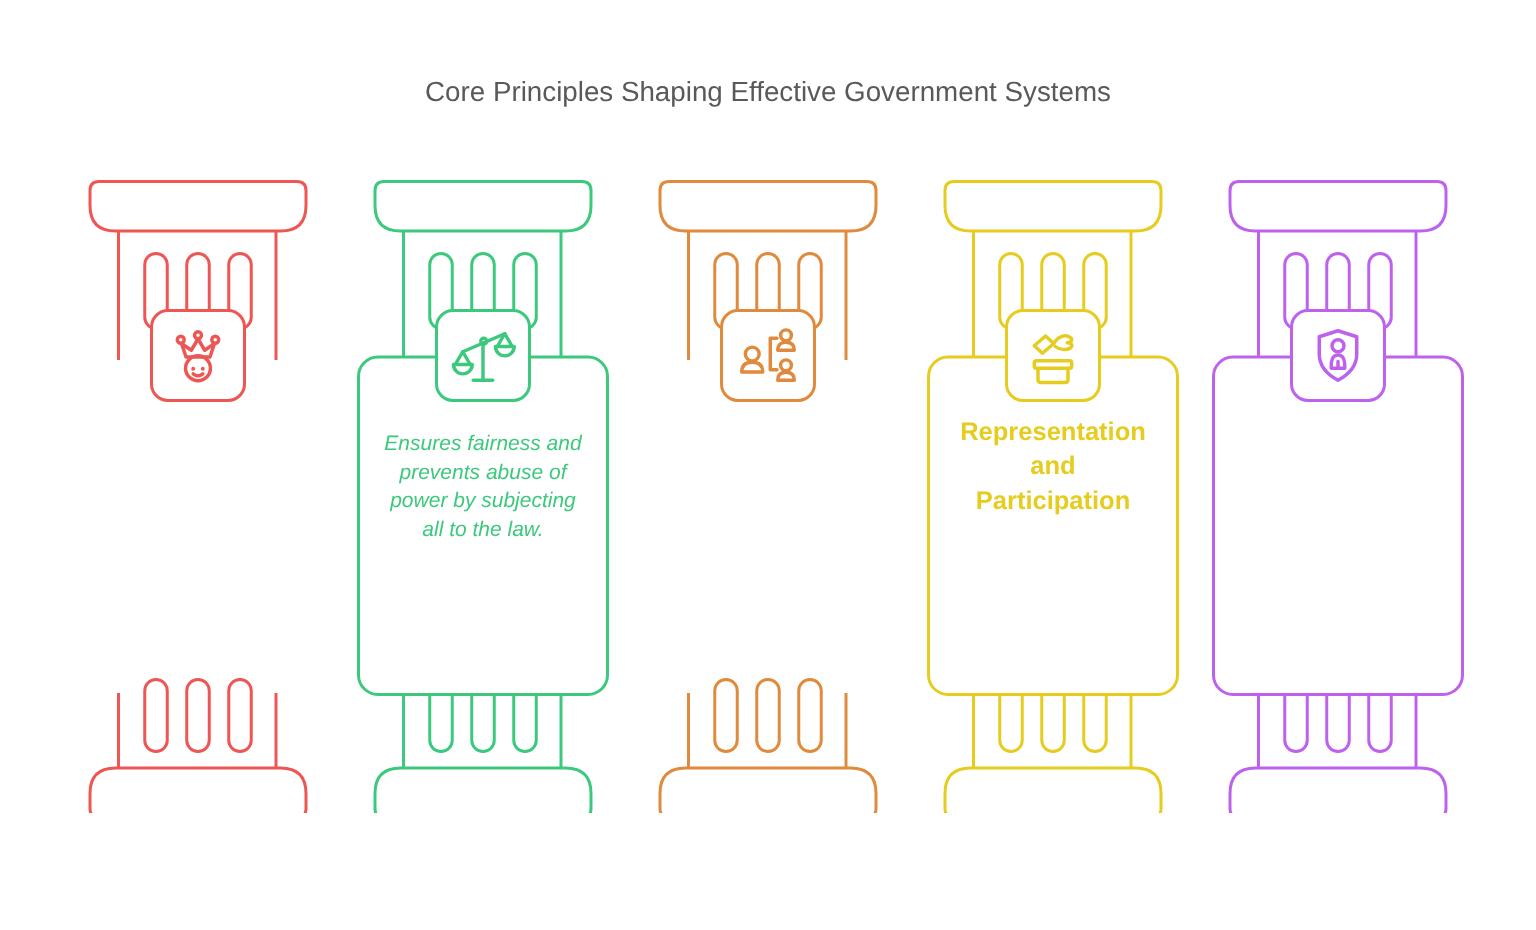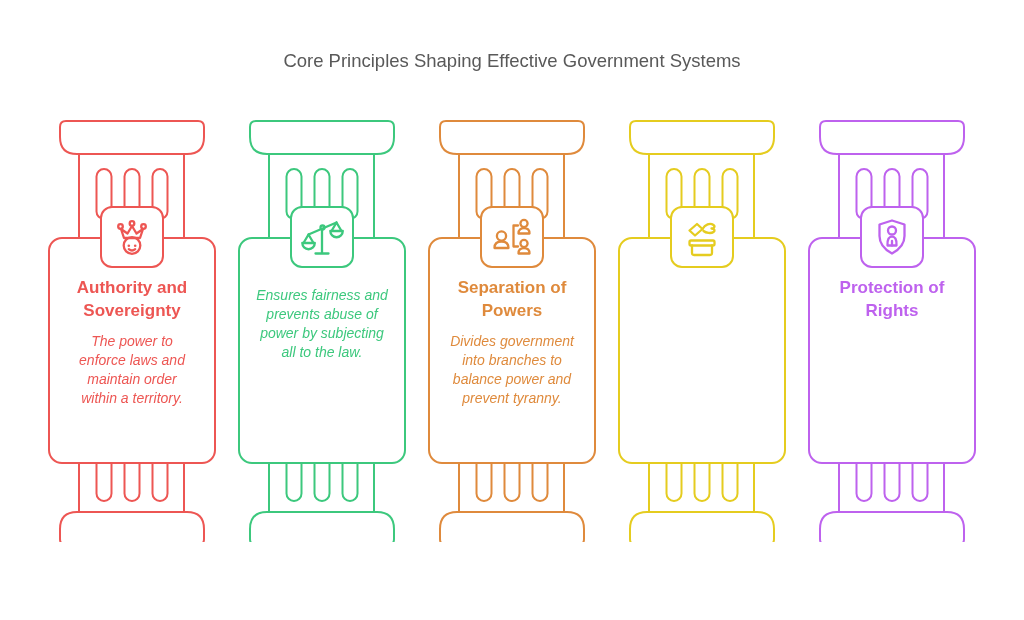--- a/index.html
+++ b/index.html
@@ -60,28 +60,20 @@
         <path d="M42 36 V122 M147 36 V122"></path>
         <rect x="59.5" y="51" width="15" height="50" rx="7.5"></rect>
         <rect x="87.5" y="51" width="15" height="50" rx="7.5"></rect>
         <rect x="115.5" y="51" width="15" height="50" rx="7.5"></rect>
         <path d="M42 344 V394 M147 344 V394"></path>
         <rect x="59.5" y="335" width="15" height="48" rx="7.5"></rect>
         <rect x="87.5" y="335" width="15" height="48" rx="7.5"></rect>
         <rect x="115.5" y="335" width="15" height="48" rx="7.5"></rect>
         <path d="M40 394 H150 Q167 394 167 411 V421 Q167 427 161 427 H29 Q23 427 23 421 V411 Q23 394 40 394 Z"></path>
       </svg>
-      <div class="card">
-        <div class="card-title">Authority and
-Sovereignty</div>
-        <div class="card-desc">The power to
-enforce laws and
-maintain order
-within a territory.</div>
-      </div>
       <div class="badge">
         <svg class="icon" width="48" height="48" viewBox="0 0 48 48">
           <circle cx="12.5" cy="13.5" r="2.3"></circle>
           <circle cx="24" cy="10.5" r="2.3"></circle>
           <circle cx="35.5" cy="13.5" r="2.3"></circle>
           <path d="M13 16 L16 25 H32 L35 16 L28.5 20.5 L24 13 L19.5 20.5 Z"></path>
           <circle cx="24" cy="32.5" r="8.3"></circle>
           <circle class="fill" cx="20.8" cy="32.8" r="1.3"></circle>
           <circle class="fill" cx="27.2" cy="32.8" r="1.3"></circle>
           <path d="M20.8 36.2 Q24 38.8 27.2 36.2"></path>
@@ -128,28 +120,20 @@
         <path d="M42 36 V122 M147 36 V122"></path>
         <rect x="59.5" y="51" width="15" height="50" rx="7.5"></rect>
         <rect x="87.5" y="51" width="15" height="50" rx="7.5"></rect>
         <rect x="115.5" y="51" width="15" height="50" rx="7.5"></rect>
         <path d="M42 344 V394 M147 344 V394"></path>
         <rect x="59.5" y="335" width="15" height="48" rx="7.5"></rect>
         <rect x="87.5" y="335" width="15" height="48" rx="7.5"></rect>
         <rect x="115.5" y="335" width="15" height="48" rx="7.5"></rect>
         <path d="M40 394 H150 Q167 394 167 411 V421 Q167 427 161 427 H29 Q23 427 23 421 V411 Q23 394 40 394 Z"></path>
       </svg>
-      <div class="card">
-        <div class="card-title">Separation of
-Powers</div>
-        <div class="card-desc">Divides government
-into branches to
-balance power and
-prevent tyranny.</div>
-      </div>
       <div class="badge">
         <svg class="icon" width="48" height="48" viewBox="0 0 48 48">
           <circle cx="13.5" cy="23" r="4.6"></circle>
           <path d="M6.5 35 C6.5 30 9.5 28.5 13.5 28.5 C17.5 28.5 20.5 30 20.5 35 Z"></path>
           <polyline points="30,12.5 25.5,12.5 25.5,33.5 30,33.5"></polyline>
           <circle cx="36" cy="10.5" r="3.6"></circle>
           <path d="M30.5 20.5 C30.5 16.5 33 15.2 36 15.2 C39 15.2 41.5 16.5 41.5 20.5 Z"></path>
           <circle cx="36" cy="30.5" r="3.6"></circle>
           <path d="M30.5 40.5 C30.5 36.5 33 35.2 36 35.2 C39 35.2 41.5 36.5 41.5 40.5 Z"></path>
         </svg>
@@ -163,20 +147,23 @@
         <rect x="59.5" y="51" width="15" height="50" rx="7.5"></rect>
         <rect x="87.5" y="51" width="15" height="50" rx="7.5"></rect>
         <rect x="115.5" y="51" width="15" height="50" rx="7.5"></rect>
         <path d="M42 344 V394 M147 344 V394"></path>
         <rect x="59.5" y="335" width="15" height="48" rx="7.5"></rect>
         <rect x="87.5" y="335" width="15" height="48" rx="7.5"></rect>
         <rect x="115.5" y="335" width="15" height="48" rx="7.5"></rect>
         <path d="M40 394 H150 Q167 394 167 411 V421 Q167 427 161 427 H29 Q23 427 23 421 V411 Q23 394 40 394 Z"></path>
       </svg>
       <div class="card">
+        <div class="card-title">Representation
+and
+Participation</div>
       </div>
       <div class="badge">
         <svg class="icon" width="48" height="48" viewBox="0 0 48 48">
           <path d="M11.5 17.5 L19 11 L24.5 16 L17 22.5 Z"></path>
           <path d="M24.5 16 C27 11.5 32 9.5 35.5 12 C37.5 13.5 36 15.5 33.5 15.5 C36.5 15.5 37.5 17.5 35.5 19 C33 20.8 28 20 25.5 18"></path>
           <rect x="11.5" y="27.5" width="25" height="5" rx="1.5"></rect>
           <path d="M14 32.5 V40 Q14 42 16 42 H32 Q34 42 34 40 V32.5"></path>
         </svg>
       </div>
     </div>
@@ -188,22 +175,20 @@
         <rect x="59.5" y="51" width="15" height="50" rx="7.5"></rect>
         <rect x="87.5" y="51" width="15" height="50" rx="7.5"></rect>
         <rect x="115.5" y="51" width="15" height="50" rx="7.5"></rect>
         <path d="M42 344 V394 M147 344 V394"></path>
         <rect x="59.5" y="335" width="15" height="48" rx="7.5"></rect>
         <rect x="87.5" y="335" width="15" height="48" rx="7.5"></rect>
         <rect x="115.5" y="335" width="15" height="48" rx="7.5"></rect>
         <path d="M40 394 H150 Q167 394 167 411 V421 Q167 427 161 427 H29 Q23 427 23 421 V411 Q23 394 40 394 Z"></path>
       </svg>
       <div class="card">
-        <div class="card-title">Protection of
-Rights</div>
       </div>
       <div class="badge">
         <svg class="icon" width="48" height="48" viewBox="0 0 48 48">
           <path d="M24 7.5 L36.5 11.5 V23 C36.5 31.5 31.5 36.5 24 40.5 C16.5 36.5 11.5 31.5 11.5 23 V11.5 Z"></path>
           <circle cx="24" cy="17.5" r="4"></circle>
           <path d="M19.5 32.5 C19.2 26 21 23.7 24 23.7 C27 23.7 28.8 26 28.5 32.5 Z"></path>
           <path d="M24 32.5 V28"></path>
         </svg>
       </div>
     </div>

